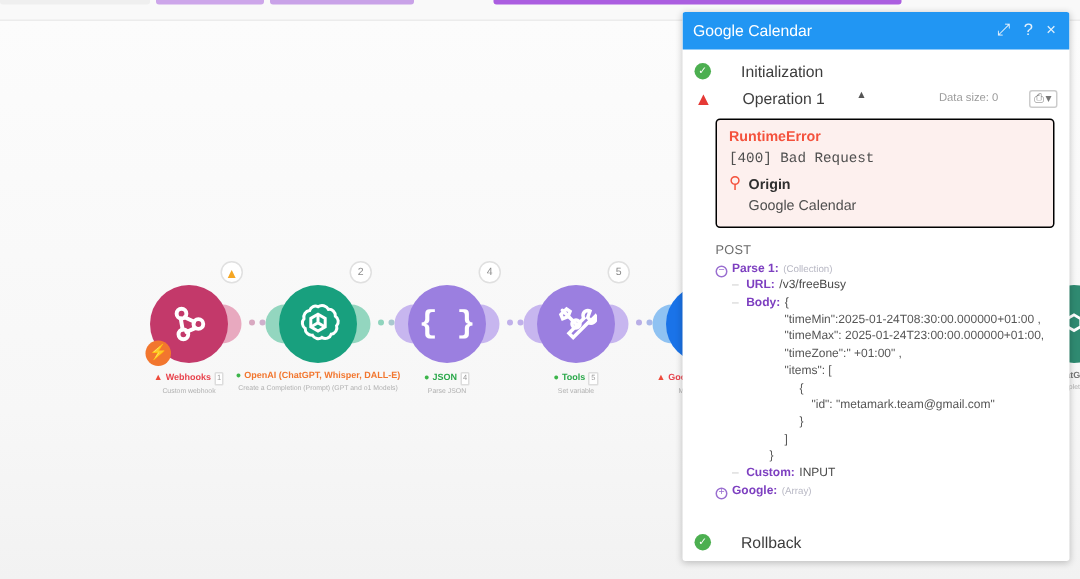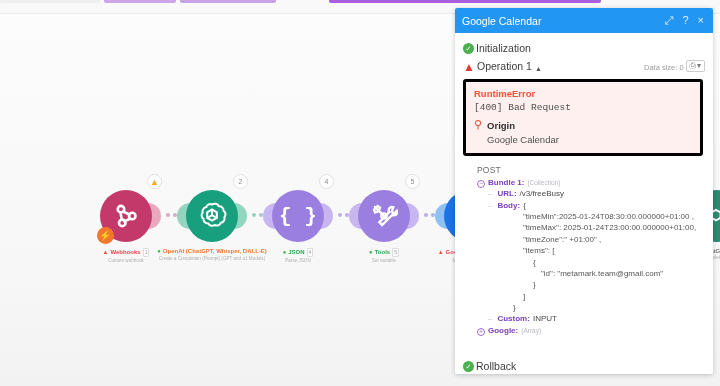--- a/index.html
+++ b/index.html
@@ -92,21 +92,21 @@
     display: flex; align-items: center; padding: 0 7px;
     flex: 0 0 auto;
   }
   .panel-title { font-size: 10.5px; flex: 1; }
   .head-btns { display: flex; align-items: center; gap: 9px; padding-right: 2px; }
   .head-btn { font-size: 11px; color: #e3f0fb; line-height: 1; cursor: pointer; }
 
   .panel-body { flex: 1; overflow: hidden; padding: 6px 0 0 0; }
 
   .row {
-    display: flex; align-items: flex-end; padding: 3px 8px; gap: 2px;
+    display: flex; align-items: flex-start; padding: 3px 8px; gap: 20px;
   }
   .ico-ok {
     width: 11px; height: 11px; border-radius: 50%; background: #4caf50;
     display: flex; align-items: center; justify-content: center;
     color: #fff; font-size: 7px; line-height: 1; flex: 0 0 auto;
   }
   .ico-err {
     width: 12px; height: 11px; flex: 0 0 auto;
     display:flex; align-items:center; justify-content:center;
     color: #e53935; font-size: 12px; line-height: 1;
@@ -115,22 +115,22 @@
   .caret { font-size: 7px; color: #555; margin-left: 1px; }
   .spacer { flex: 1; }
   .datasize { font-size: 7.5px; color: #9b9b9b; }
   .dl-btn {
     border: 1px solid #ccc; border-radius: 2px; background: #fff;
     font-size: 8px; color: #777; padding: 1px 3px; line-height: 1;
     display:flex; align-items:center; gap:1px; cursor:pointer;
   }
 
   .err-box {
-    margin: 4px 10px 0 8px;
-    border: 3px solid #000000; border-radius: 3px;
+    margin: 4px 10px 0 22px;
+    border: 1px solid #000000; border-radius: 3px;
     background: #fdf0ee; padding: 6px 8px 8px 8px;
   }
   .err-title { color: #f4513c; font-size: 9.5px; font-weight: bold; }
   .err-msg { color: #4f4f4f; font-size: 9.5px; margin-top: 3px; font-family: Liberation Mono, monospace; }
   .err-origin { display: flex; align-items: flex-start; gap: 5px; margin-top: 7px; }
   .pin { color: #f4513c; font-size: 11px; line-height: 1; margin-top: -1px; }
   .origin-lbl { font-size: 9.5px; font-weight: bold; color: #2f2f2f; }
   .origin-val { font-size: 9.5px; color: #4f4f4f; margin-top: 3px; }
 
   .input-head { font-size: 8.5px; color: #6b6b6b; padding: 9px 0 2px 22px; letter-spacing: .2px; }
@@ -351,21 +351,21 @@
             <div class="origin-val">Google Calendar</div>
           </div>
         </div>
       </div>
 
       <div class="input-head">POST</div>
 
       <div class="tree">
         <div class="t-row">
           <span class="t-toggle">−</span>
-          <span class="t-key">Bundle 1:</span>
+          <span class="t-key">Parse 1:</span>
           <span class="t-type">(Collection)</span>
         </div>
 
         <div class="t-row indent-1">
           <span class="t-dash">–</span>
           <span class="t-key">URL:</span>
           <span class="t-val">/v3/freeBusy</span>
         </div>
 
         <div class="t-row indent-1">

